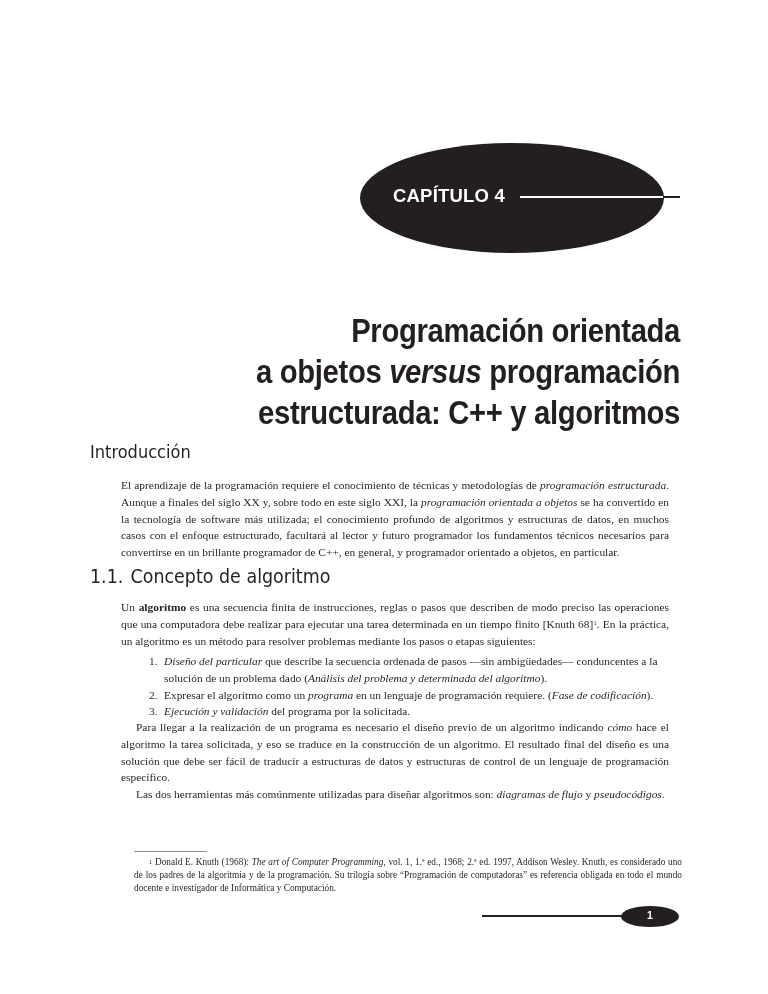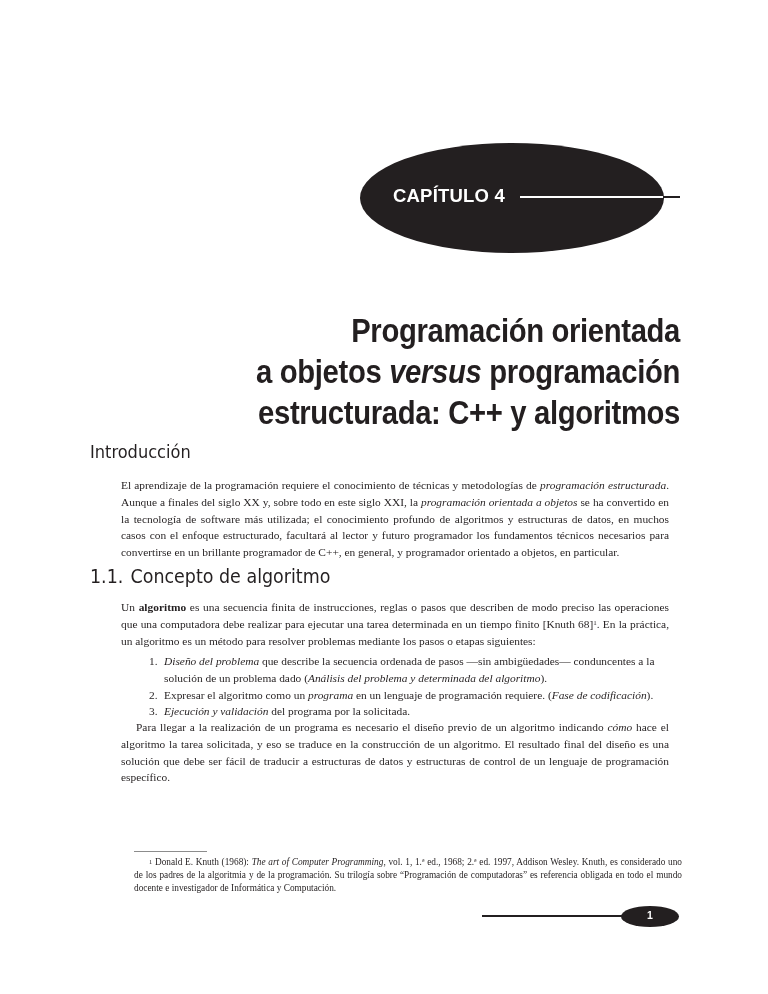--- a/index.html
+++ b/index.html
@@ -59,27 +59,28 @@
 </div>
 
 <div class="abs h-intro">Introducción</div>
 <div class="abs para p1"><span>El aprendizaje de la programación requiere el conocimiento de técnicas y metodologías de </span><em>programación estructurada</em><span>. Aunque a finales del siglo XX y, sobre todo en este siglo XXI, la </span><em>programación orientada a objetos</em><span> se ha convertido en la tecnología de software más utilizada; el conocimiento profundo de algoritmos y estructuras de datos, en muchos casos con el enfoque estructurado, facultará al lector y futuro programador los fundamentos técnicos necesarios para convertirse en un brillante programador de C++, en general, y programador orientado a objetos, en particular.</span></div>
 
 <div class="abs h-sec"><span class="num">1.1.</span><span>Concepto de algoritmo</span></div>
 
 <div class="abs para p2"><span>Un </span><b>algoritmo</b><span> es una secuencia finita de instrucciones, reglas o pasos que describen de modo preciso las operaciones que una computadora debe realizar para ejecutar una tarea determinada en un tiempo finito [Knuth 68]</span><sup class="ref">1</sup><span>. En la práctica, un algoritmo es un método para resolver problemas mediante los pasos o etapas siguientes:</span></div>
 
 <ol class="abs olist">
-  <li><span class="n">1.</span><em>Diseño del problema</em><span> que describe la secuencia ordenada de pasos —sin ambigüedades— conduncentes a la solución de un problema dado (</span><em>Análisis del problema y determinada del algoritmo</em><span>).</span></li>
+  <li><span class="n">1.</span><em>Diseño del particular</em><span> que describe la secuencia ordenada de pasos —sin ambigüedades— conduncentes a la solución de un problema dado (</span><em>Análisis del problema y determinada del algoritmo</em><span>).</span></li>
   <li><span class="n">2.</span><span>Expresar el algoritmo como un </span><em>programa</em><span> en un lenguaje de programación requiere. (</span><em>Fase de codificación</em><span>).</span></li>
   <li><span class="n">3.</span><em>Ejecución y validación</em><span> del programa por la solicitada.</span></li>
 </ol>
 
 <div class="abs para p3">
   <div><span class="ind"></span><span>Para llegar a la realización de un programa es necesario el diseño previo de un algoritmo indicando </span><em>cómo</em><span> hace el algoritmo la tarea solicitada, y eso se traduce en la construcción de un algoritmo. El resultado final del diseño es una solución que debe ser fácil de traducir a estructuras de datos y estructuras de control de un lenguaje de programación específico.</span></div>
+  <div><span class="ind"></span><span>Las dos herramientas más comúnmente utilizadas para diseñar algoritmos son: </span><em>diagramas de flujo</em><span> y </span><em>pseudocódigos</em><span>.</span></div>
 </div>
 
 <ul class="abs blist">
 </ul>
 
 <div class="abs fn-rule"></div>
 <div class="abs footnote"><span class="ind" style="display:inline-block;width:15px;"></span><sup>1</sup><span> Donald E. Knuth (1968): </span><em>The art of Computer Programming</em><span>, vol. 1, 1.ª ed., 1968; 2.ª ed. 1997, Addison Wesley. Knuth, es considerado uno de los padres de la algoritmia y de la programación. Su trilogía sobre “Programación de computadoras” es referencia obligada en todo el mundo docente e investigador de Informática y Computación.</span></div>
 
 <div class="abs pg-line"></div>
 <div class="abs pg-oval"></div>

